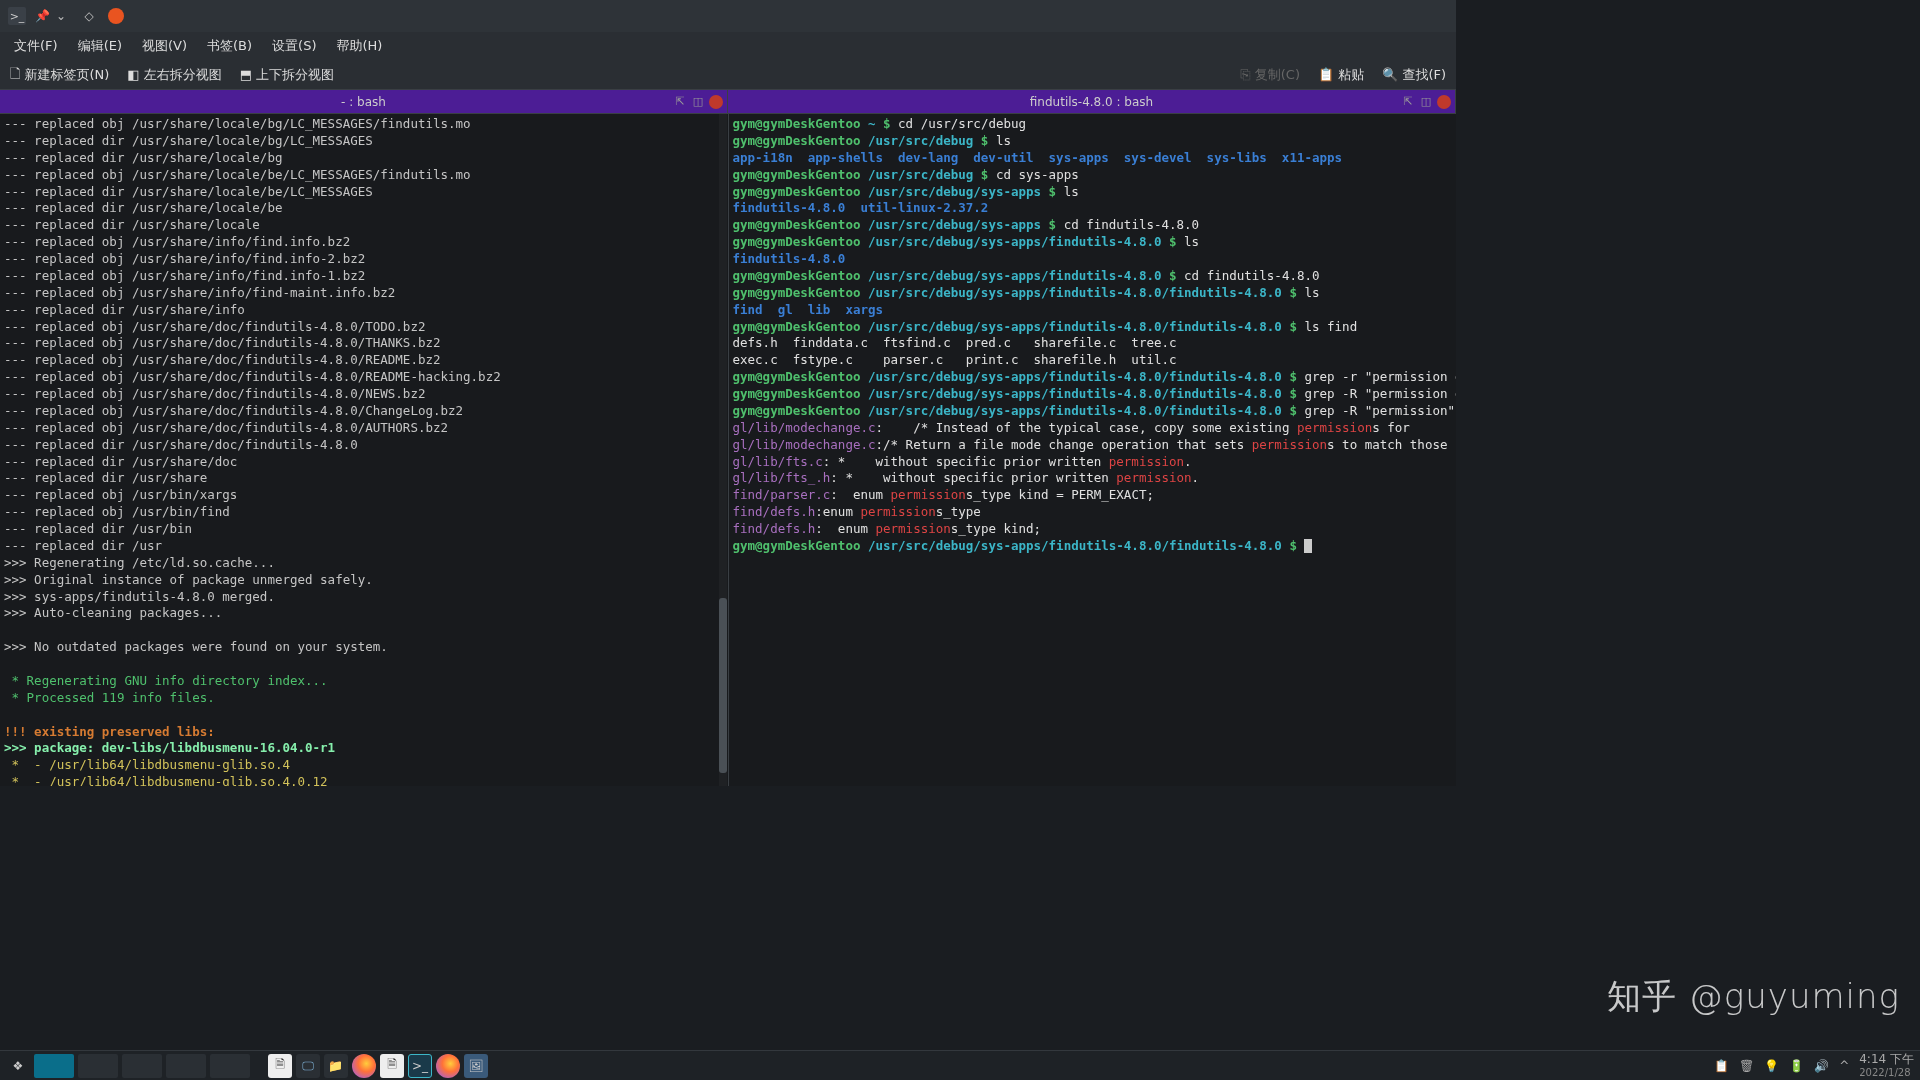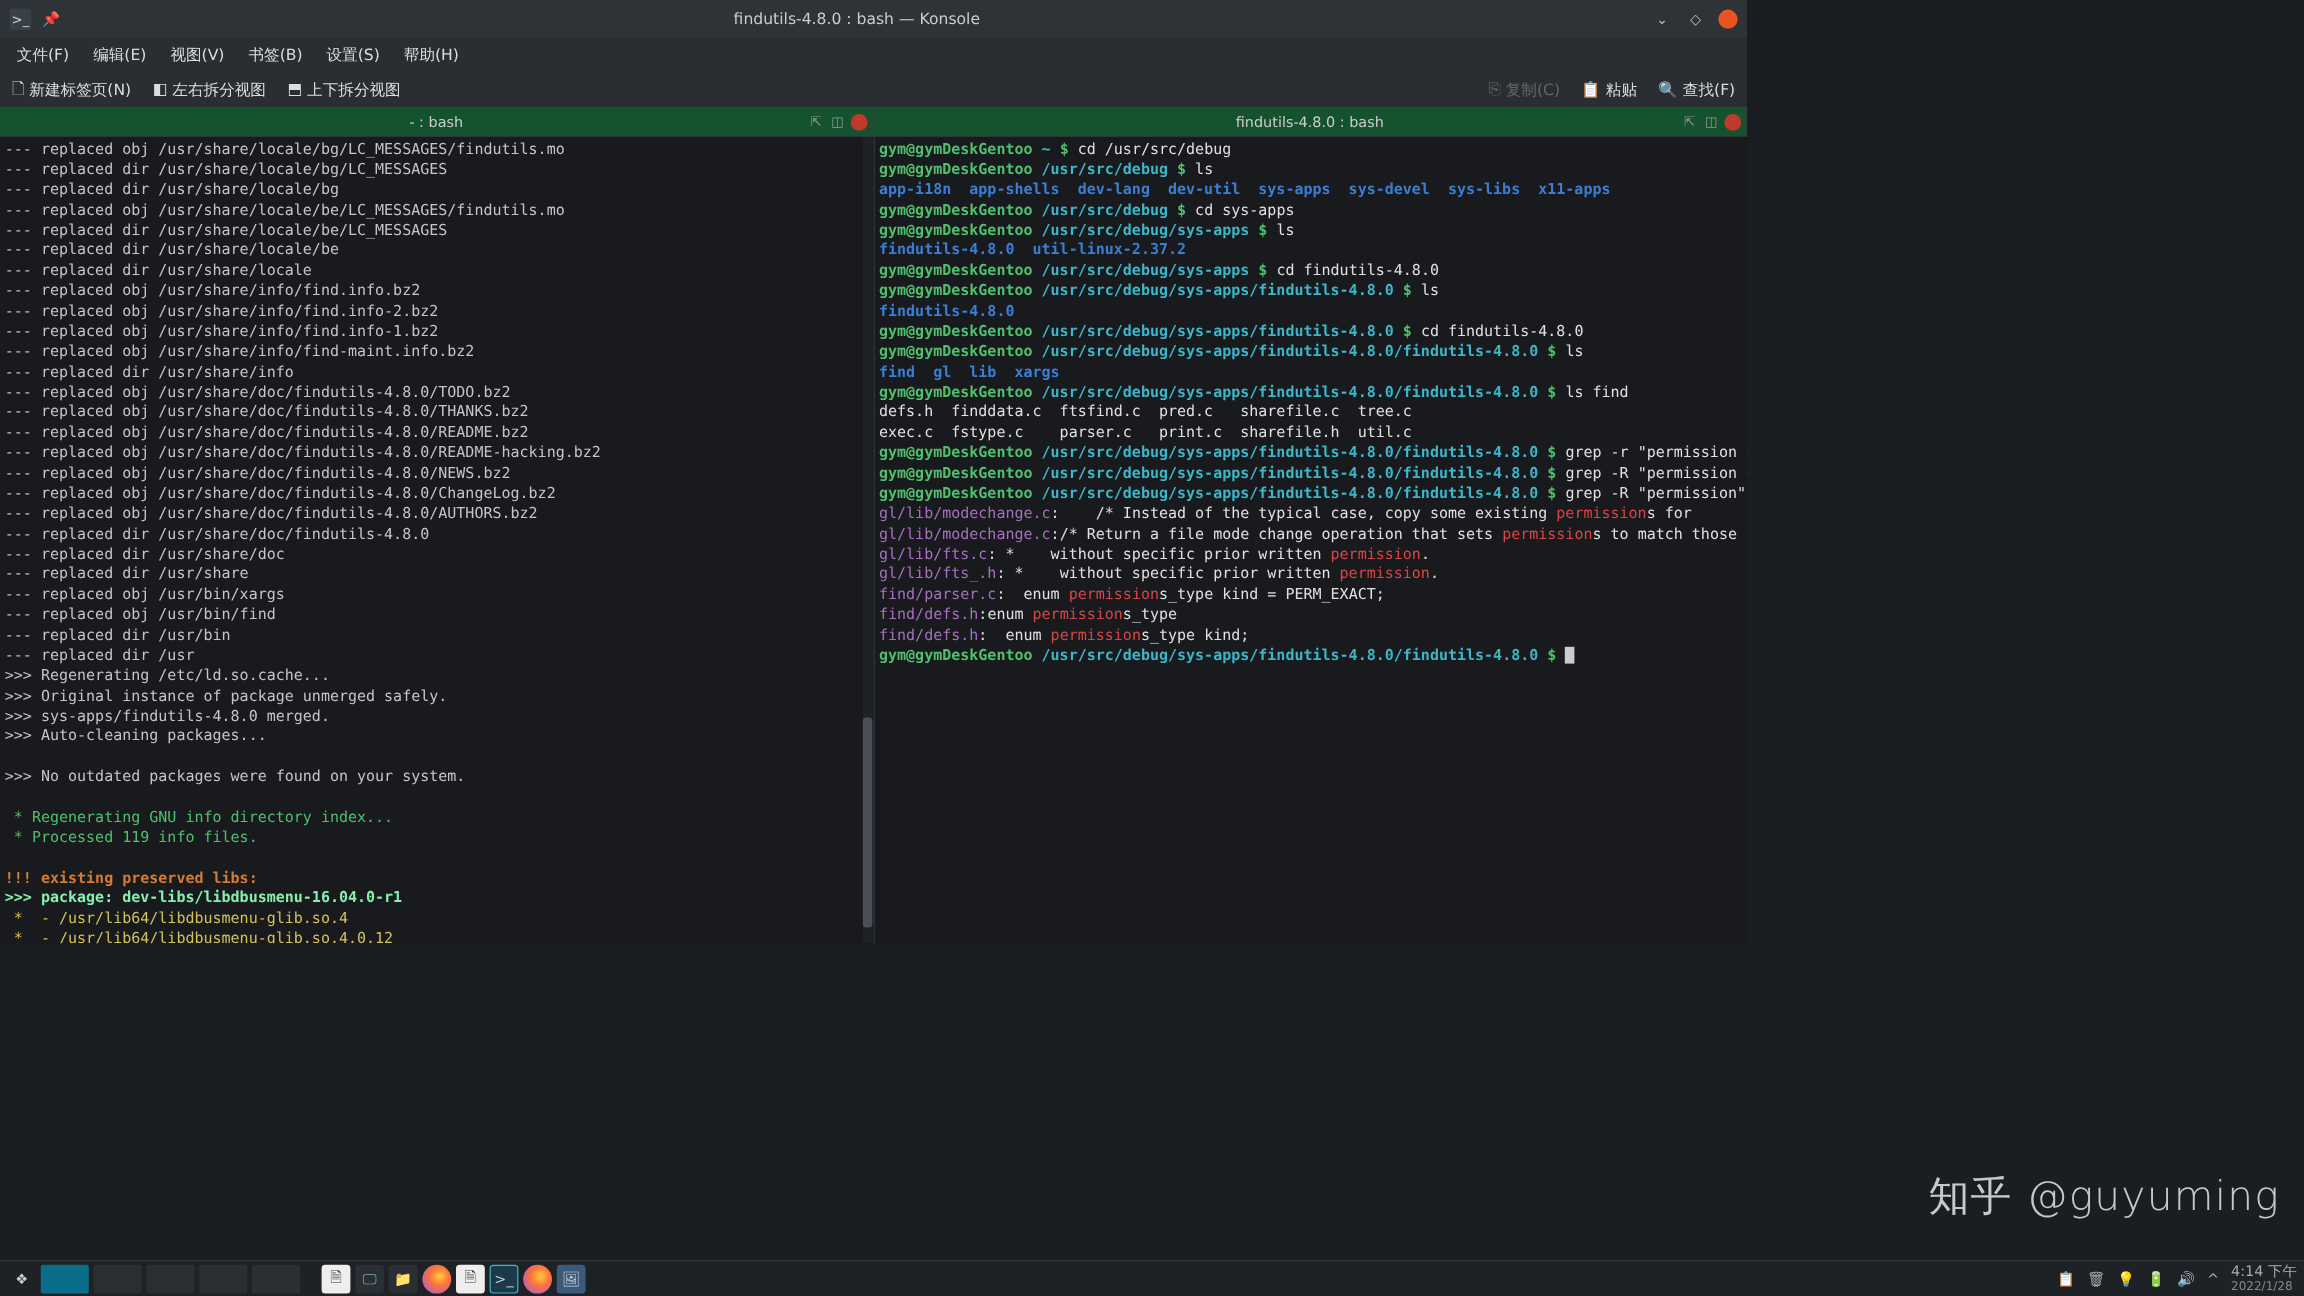--- a/index.html
+++ b/index.html
@@ -49,21 +49,21 @@
   font-size: 13px;
   color:#ddd;
   gap: 10px;
   border-bottom:1px solid #3a3f44;
 }
 .toolbar .tool-item { display:flex; align-items:center; gap:4px; padding:2px 4px; }
 .toolbar .spacer { flex:1; }
 .toolbar .disabled { color:#666; }
 .tabbar {
   height: 24px;
-  background: #14532d;
+  background: #4c1d95;
   display:flex;
   border-bottom:1px solid #3a3f44;
 }
 .tabbar .tab {
   flex:1;
   display:flex;
   align-items:center;
   justify-content:center;
   position:relative;
   font-size:12px;
@@ -158,21 +158,20 @@
 }
 </style>
 </head>
 <body>
 
 <div class="titlebar">
   <div class="left">
     <span class="app-icon">&gt;_</span>
     <span class="icon-btn">📌</span>
   </div>
-  <div class="center">findutils-4.8.0 : bash — Konsole</div>
   <div class="right">
     <span class="icon-btn">⌄</span>
     <span class="icon-btn">◇</span>
     <span class="close-circle"></span>
   </div>
 </div>
 
 <div class="menubar">
   <div class="menu-item">文件(F)</div>
   <div class="menu-item">编辑(E)</div>

